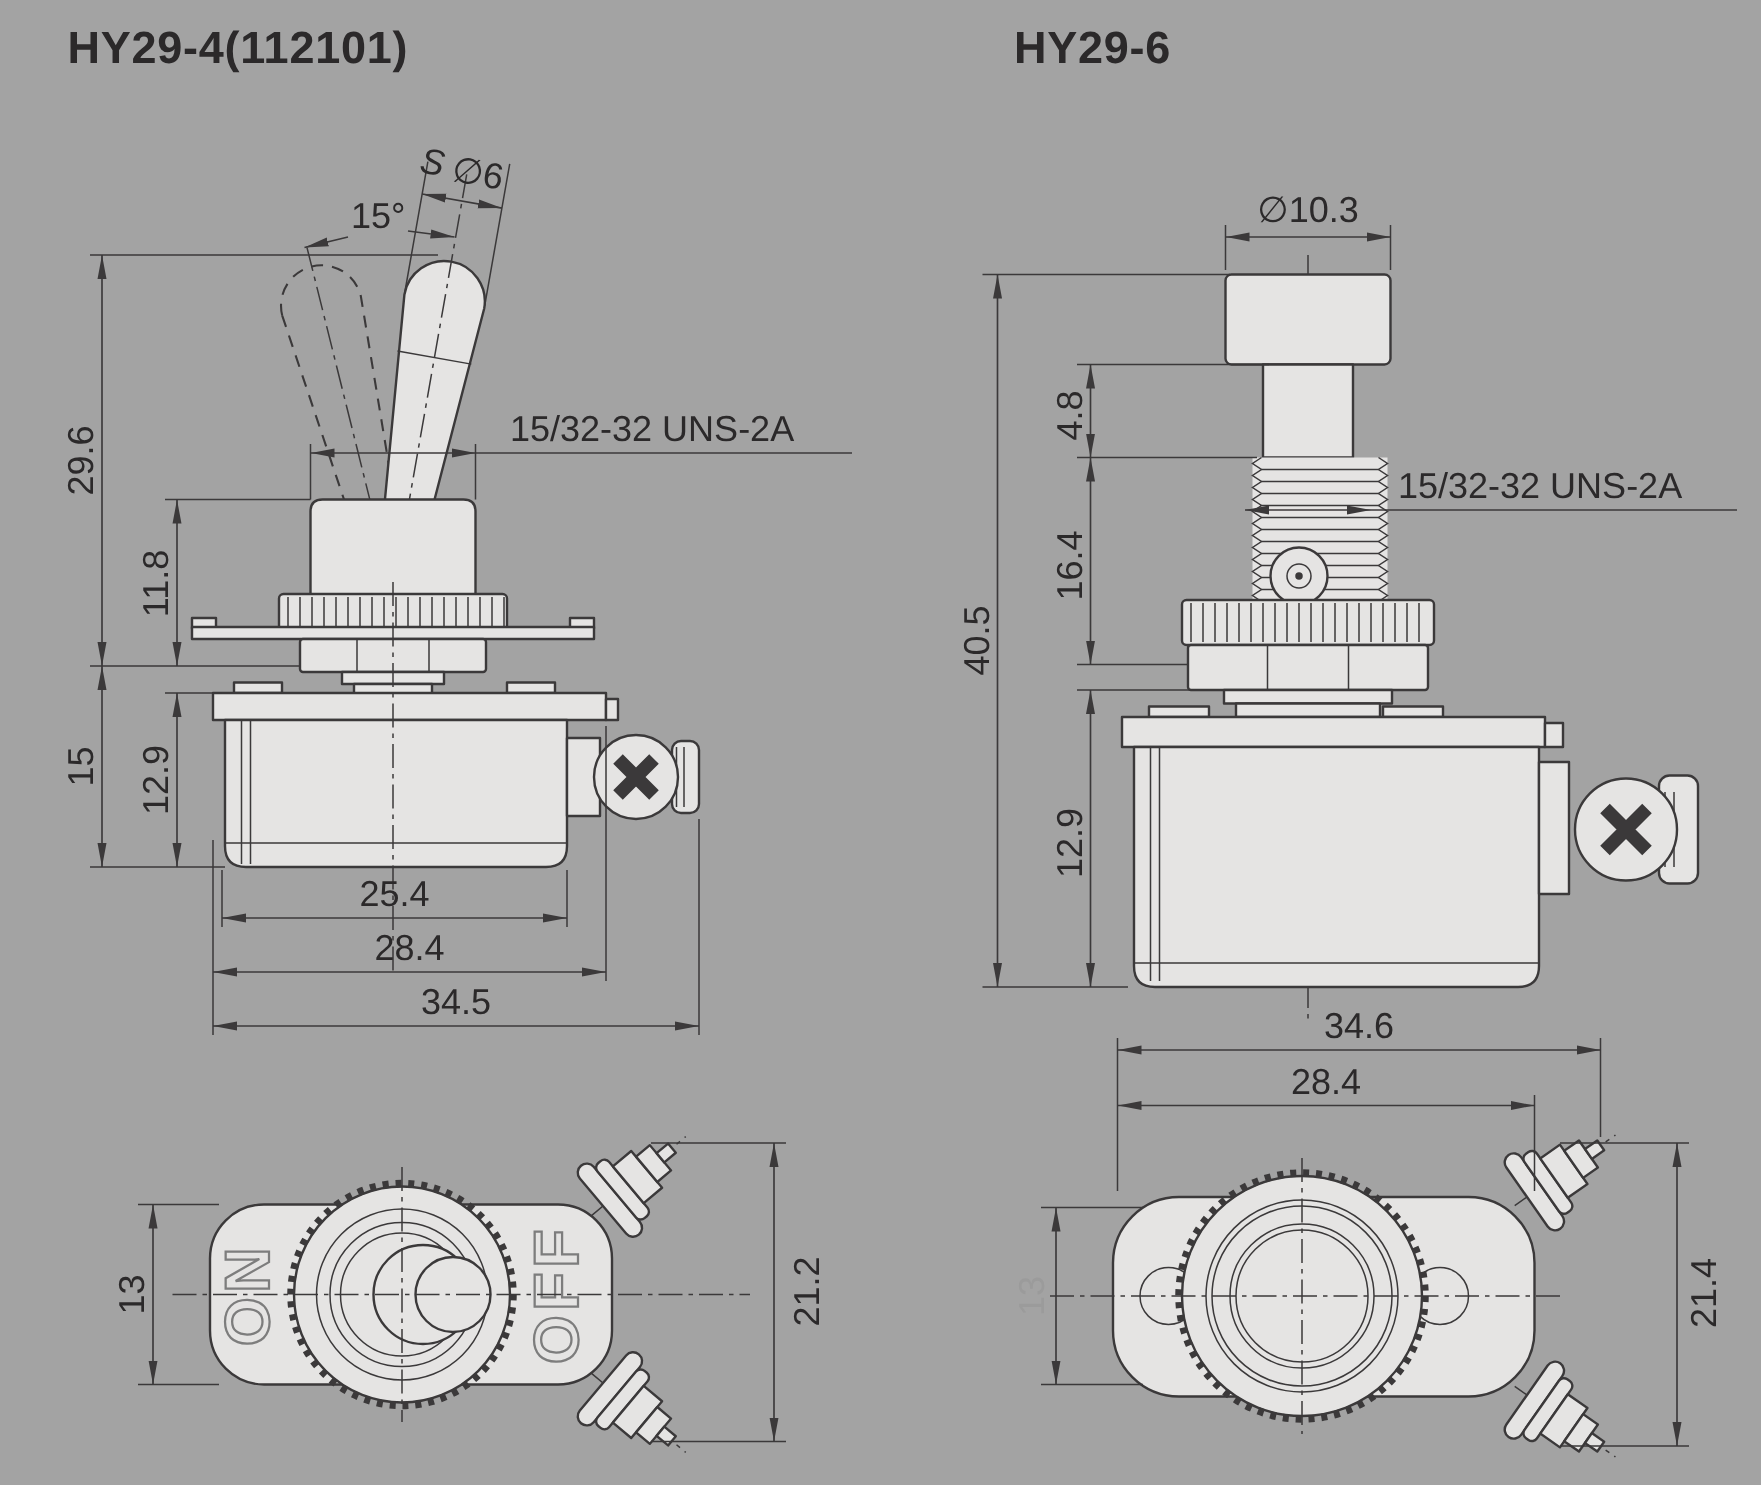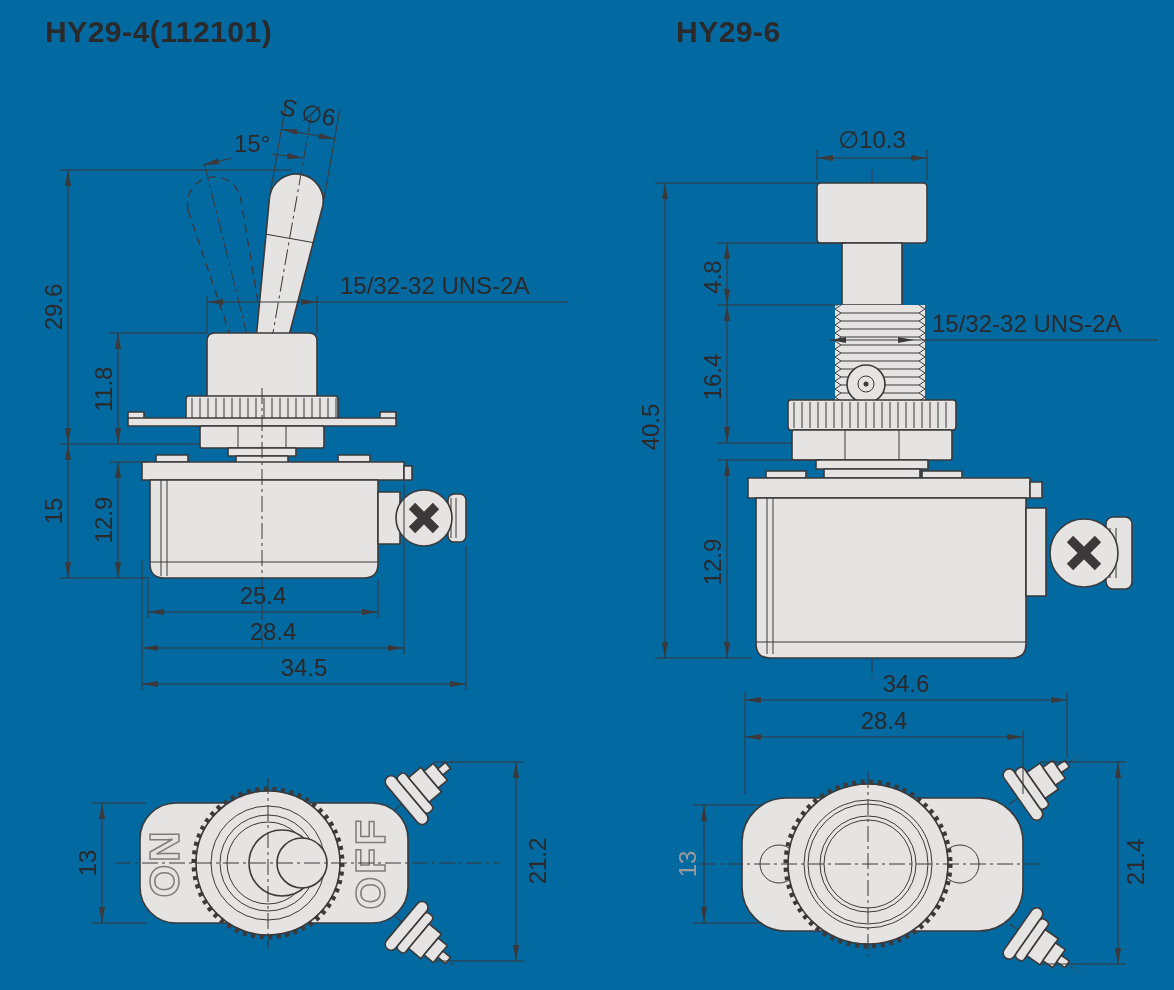--- a/index.html
+++ b/index.html
@@ -1,16 +1,16 @@
 <!DOCTYPE html>
 <html><head>
 <meta charset="utf-8">
 <style>
   html,body{margin:0;padding:0;background:#ffffff;}
-  .wrap{width:1174px;height:990px;background:#0369a1;position:relative;overflow:hidden;}
+  .wrap{width:1174px;height:990px;background:#a3a3a3;position:relative;overflow:hidden;}
   svg{display:block;}
   .sf{fill:#e5e4e3;stroke:#3b393a;stroke-width:1.6;stroke-linejoin:round;}
   .thin{fill:none;stroke:#3b393a;stroke-width:1;}
   .fillonly{fill:#e5e4e3;stroke:none;}
   .diml{fill:none;stroke:#3b393a;stroke-width:1.1;}
   .dim{fill:none;stroke:#3b393a;stroke-width:1.1;marker-start:url(#arr);marker-end:url(#arr);}
   .dim1{fill:none;stroke:#3b393a;stroke-width:1.1;marker-end:url(#arr);}
   .cl{fill:none;stroke:#3b393a;stroke-width:1;stroke-dasharray:16 4 3 4;}
   .dash{fill:none;stroke:#3b393a;stroke-width:1.4;stroke-dasharray:8 6;}
   .teeth{fill:none;stroke:#3b393a;stroke-width:5;stroke-dasharray:4 4.6;}

